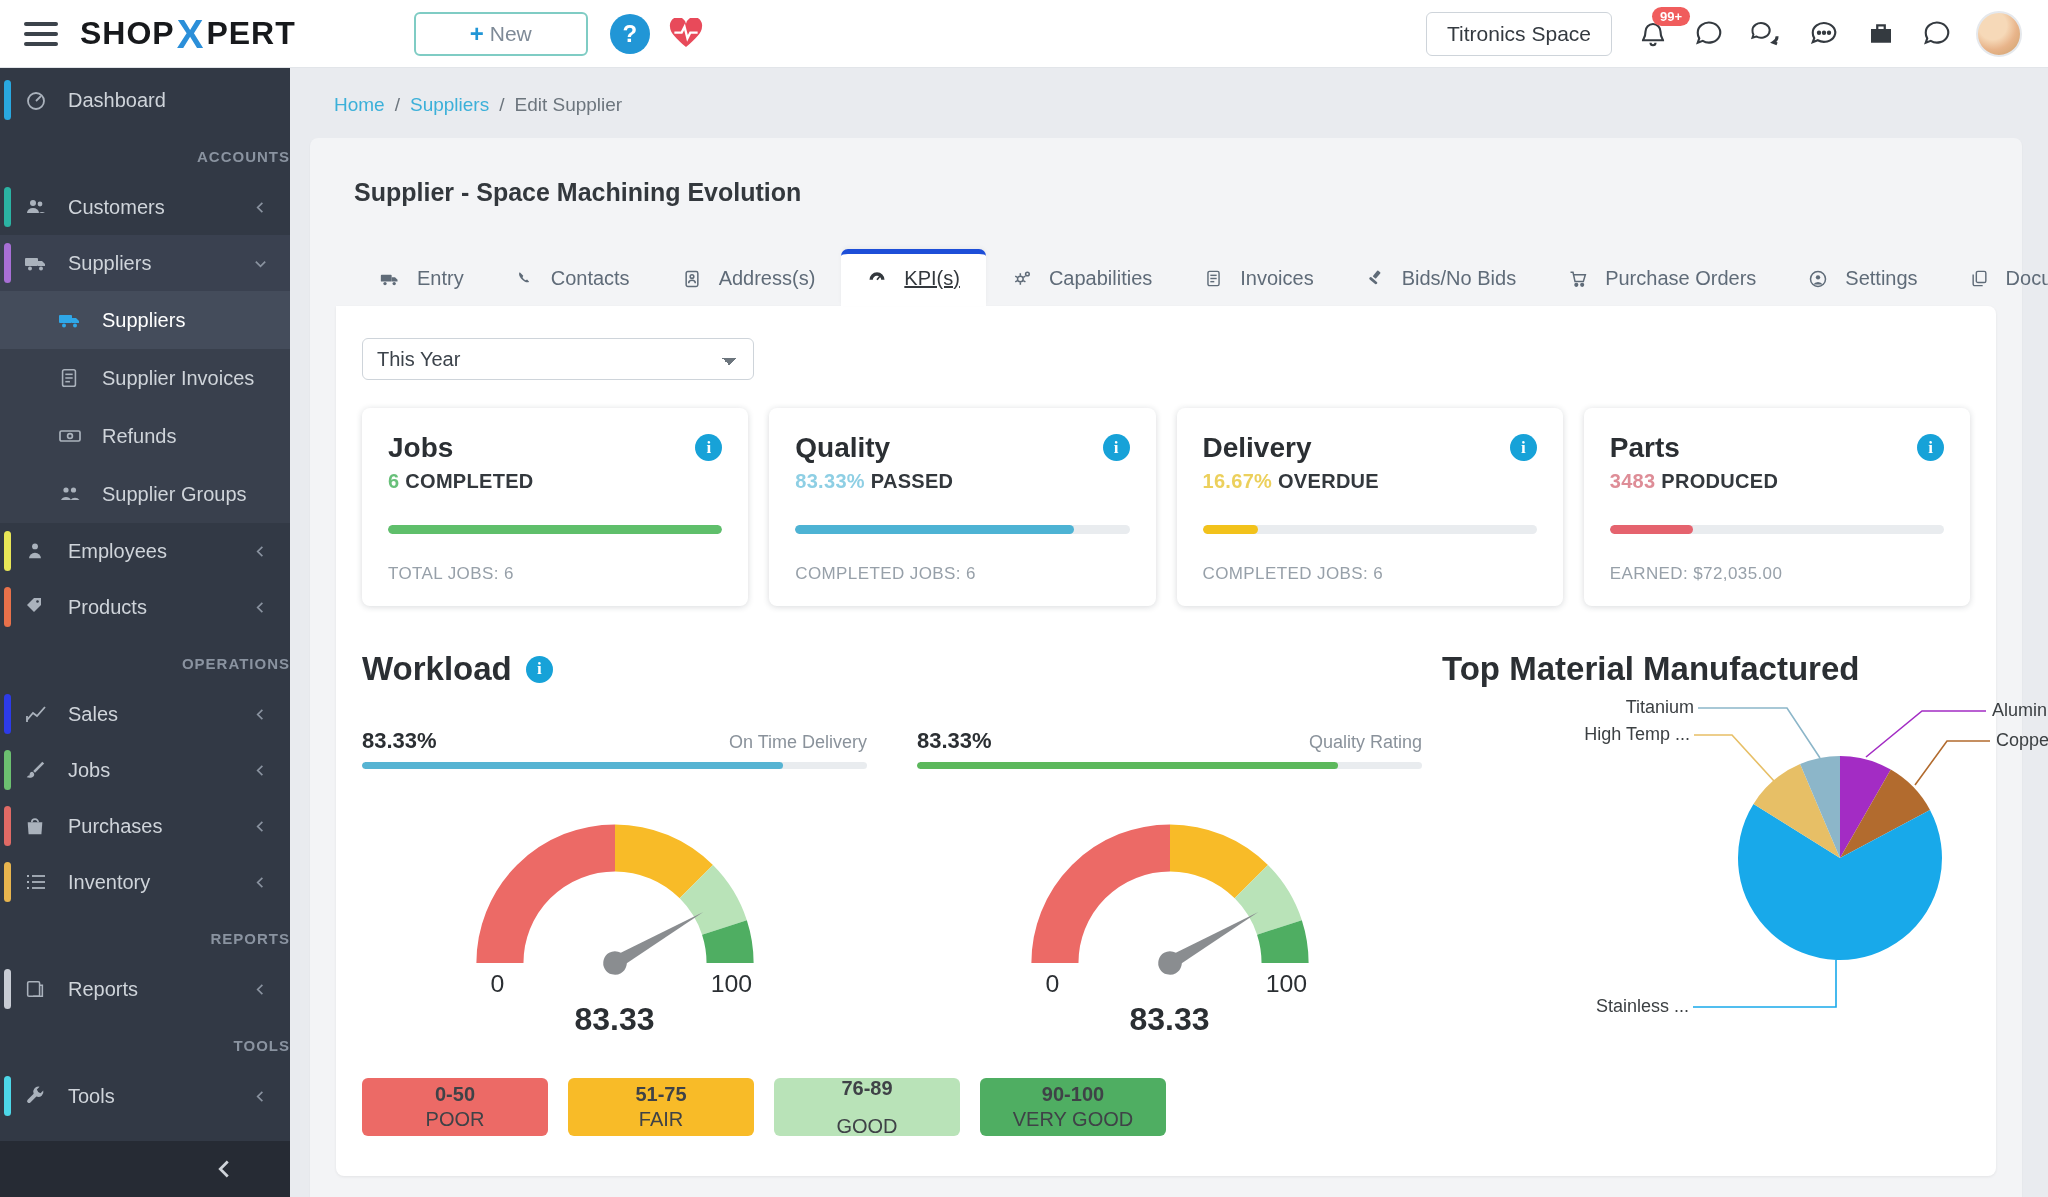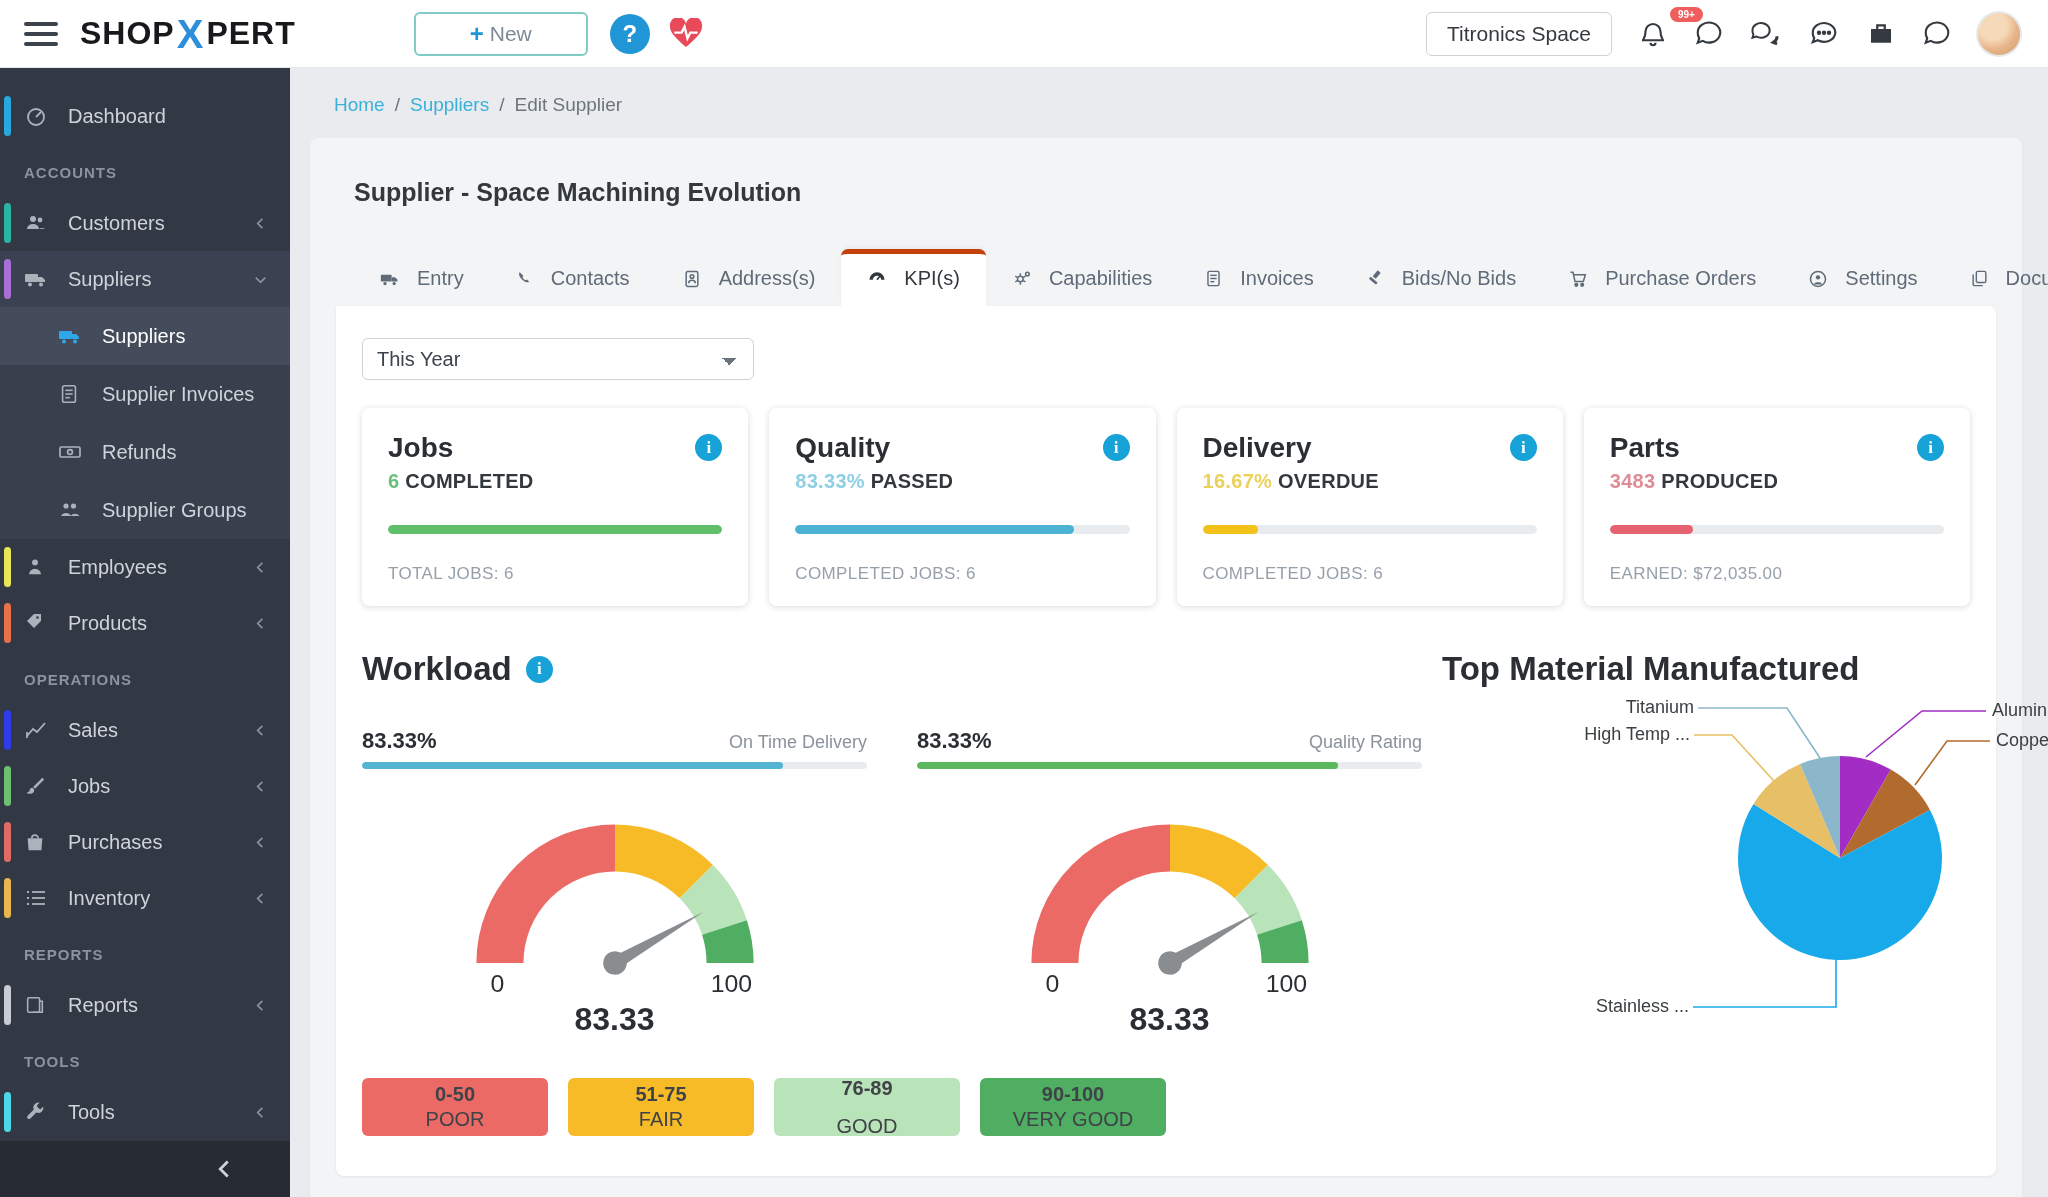--- a/index.html
+++ b/index.html
@@ -12,29 +12,29 @@
   .brand { font-size:32px; font-weight:800; letter-spacing:1px; color:#17191c; display:flex; align-items:center; }
   .brand .x { color:#2b8fd9; font-size:40px; font-weight:900; margin:0 2px; line-height:1; }
   .new-btn { margin-left:118px; width:174px; height:44px; border:2px solid #7fccc4; border-radius:6px; background:#fff; font-size:21px; color:#7e8a97; display:flex; align-items:center; justify-content:center; gap:6px; cursor:pointer; }
   .new-btn .plus { color:#2196d6; font-weight:700; font-size:24px; }
   .round-ico { width:40px; height:40px; border-radius:50%; display:flex; align-items:center; justify-content:center; margin-left:22px; cursor:pointer; }
   .help { background:#2196d6; color:#fff; font-weight:800; font-size:24px; }
   .help::after { content:"?"; }
   .spacer { flex:1; }
   .workspace-btn { height:44px; border:1px solid #ced4da; border-radius:6px; background:#fff; padding:0 20px; font-size:21px; color:#343a40; display:flex; align-items:center; cursor:pointer; }
   .hicon { position:relative; margin-left:26px; color:#343a40; cursor:pointer; display:flex; align-items:center; }
-  .badge { position:absolute; top:-12px; left:32px; background:#f05d5d; color:#fff; font-size:10px; font-weight:700; border-radius:12px; padding:2px 8px; }
+  .badge { position:absolute; top:-12px; left:14px; background:#f05d5d; color:#fff; font-size:13px; font-weight:700; border-radius:12px; padding:2px 8px; }
   .avatar { width:46px; height:46px; border-radius:50%; margin-left:24px; background:radial-gradient(circle at 35% 30%, #f6d9b8 0 35%, #e8b48a 60%, #caa06a 100%); border:2px solid #e5e8ec; cursor:pointer; }
 
   
   .layout { display:flex; height:1129px; }
 
   
   .sidebar { width:290px; background:#323945; color:#cfd4da; display:flex; flex-direction:column; flex-shrink:0; }
-  .snav { flex:1; padding-top:20px; }
+  .snav { flex:1; padding-top:4px;text-align:right; }
   .section { font-size:15px; font-weight:700; letter-spacing:1px; color:#8a93a0; padding:20px 0 14px 24px; }
   .sitem { position:relative; height:56px; display:flex; align-items:center; padding-left:24px; cursor:pointer; font-size:20px; }
   .sitem .accent { position:absolute; left:4px; top:8px; bottom:8px; width:7px; border-radius:4px; background:var(--acc,transparent); }
   .sitem .icn { width:26px; margin-right:18px; color:#aab2bc; display:flex; }
   .sitem .chev { margin-left:auto; margin-right:22px; color:#8a93a0; display:flex; }
   .sitem.parent-open { background:#3a4150; }
   .subwrap { background:#39404d; }
   .sub { height:58px; padding-left:58px; font-size:20px; }
   .sub.active { background:#444c5b; color:#fff; }
   .sub.active .icn { color:#2fa7e8; }
@@ -44,21 +44,21 @@
   .main { flex:1; display:flex; flex-direction:column; overflow:hidden; }
   .breadcrumb { padding:26px 0 22px 44px; font-size:19px; color:#6c757d; display:flex; gap:10px; }
   .breadcrumb a { color:#3bb0d9; text-decoration:none; cursor:pointer; }
   .panel { margin:0 26px 0 20px; background:#f3f4f6; border-radius:8px 8px 0 0; box-shadow:0 1px 2px rgba(0,0,0,.06); flex:0 0 auto; padding:40px 26px 30px 26px; }
   .page-title { font-size:25px; font-weight:700; color:#33383d; padding-left:18px; }
 
   
   .tabs { display:flex; align-items:flex-end; margin-top:42px; padding-left:18px; }
   .tab { display:flex; align-items:center; gap:17px; padding:16px 26px; font-size:20px; color:#5f6b78; cursor:pointer; white-space:nowrap; }
   .tab .ticn { display:flex; color:#5f6b78; }
-  .tab.active { background:#fff; color:#33383d; border-top:5px solid #c2410c; border-radius:7px 7px 0 0; padding-top:13px; box-shadow:0 -2px 4px rgba(0,0,0,.04); }
+  .tab.active { background:#fff; color:#33383d; border-top:5px solid #1d4ed8; border-radius:7px 7px 0 0; padding-top:13px; box-shadow:0 -2px 4px rgba(0,0,0,.04);text-decoration:underline; }
   .tab.active .ticn { color:#33383d; }
 
   
   .card { background:#fff; border-radius:0 8px 8px 8px; box-shadow:0 1px 3px rgba(0,0,0,.07); padding:32px 26px 40px 26px; }
 
   .filter-select { width:392px; height:42px; font-size:20px; color:#3c434b; border:1px solid #ced4da; border-radius:6px; background:#fff; padding:0 14px; appearance:none; background-image:linear-gradient(45deg,transparent 50%,#6c757d 50%),linear-gradient(135deg,#6c757d 50%,transparent 50%); background-position:calc(100% - 24px) 19px, calc(100% - 17px) 19px; background-size:7px 7px; background-repeat:no-repeat; }
 
   
   .kpi-row { display:flex; gap:21px; margin-top:28px; }
   .kpi { flex:1; background:#fff; border-radius:8px; box-shadow:0 1px 6px rgba(40,50,60,.18); padding:24px 26px 22px 26px; position:relative; }

